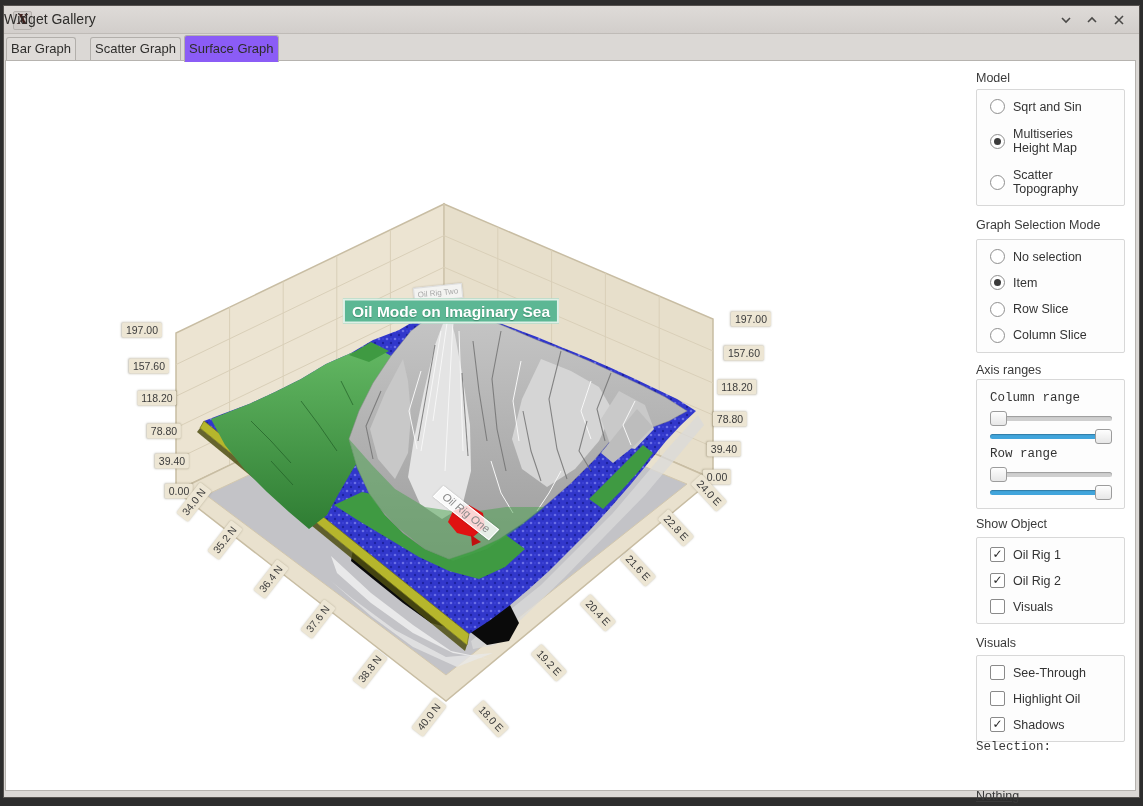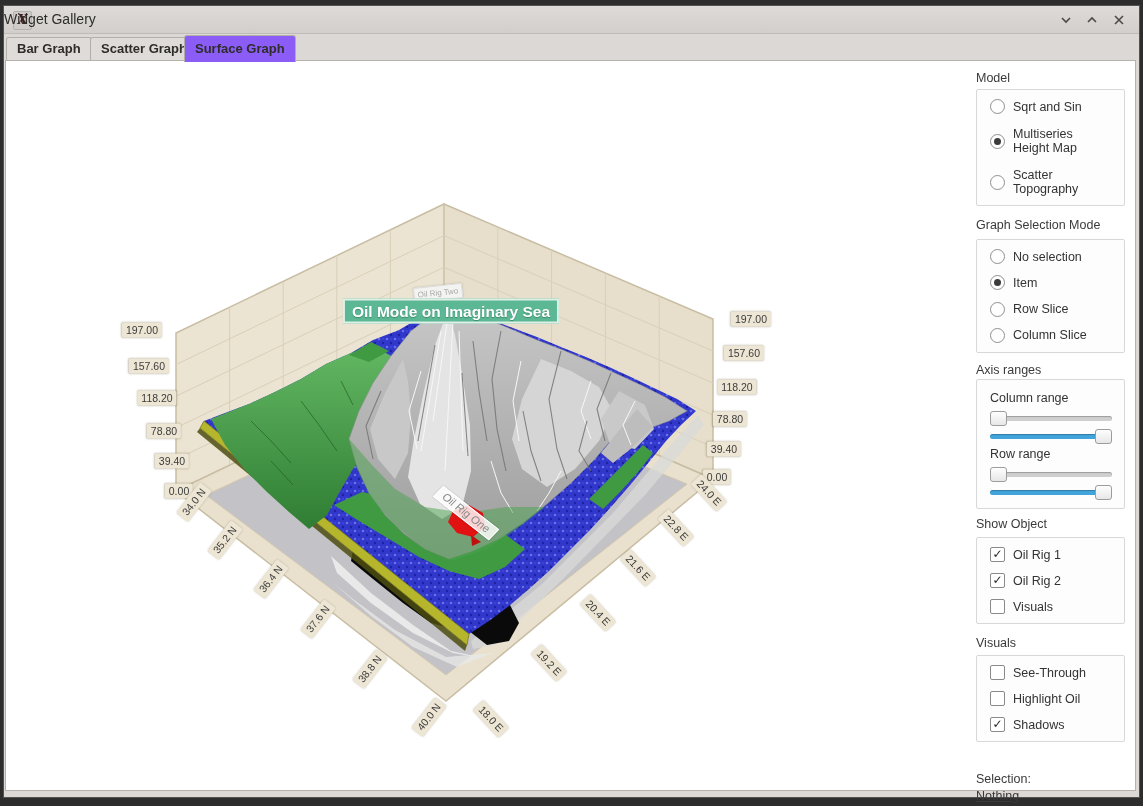--- a/index.html
+++ b/index.html
@@ -11,22 +11,22 @@
     background:linear-gradient(#deDBd8,#d2cecb);border-bottom:1px solid #bfbbb7;}
   .titlebar .title{position:absolute;left:0;right:0;top:0;line-height:27px;text-align:left;
     font-size:14px;color:#2e2d2b;}
   .app-icon{position:absolute;left:9px;top:5px;width:17px;height:17px;background:#cfcbc8;
     border:1px solid #b4b0ac;border-radius:2px;text-align:center;line-height:16px;
     font-family:"DejaVu Serif",serif;font-style:italic;font-weight:bold;font-size:13px;color:#40201c;}
   .winbtn{position:absolute;top:6px;width:18px;height:16px;cursor:default;}
   .winbtn svg{display:block;margin:2px auto;}
   
   .tabbar{position:absolute;left:0;top:27px;right:0;height:27px;}
-  .tab{position:absolute;top:4px;height:22px;line-height:22px;padding:0 10px;font-size:13px;color:#2e2d2b;
-    background:#deDBd8;border:1px solid #b2afab;border-bottom:none;border-radius:3px 3px 0 0;z-index:1;font-weight:bold;}
+  .tab{position:absolute;top:4px;height:22px;line-height:22px;padding:0 4px;font-size:13px;color:#2e2d2b;
+    background:#deDBd8;border:1px solid #b2afab;border-bottom:none;border-radius:3px 3px 0 0;z-index:1;}
   .tab.active{top:2px;height:26px;line-height:25px;background:#8b5cf6;z-index:3;}
   
   .pane{position:absolute;left:1px;top:54px;width:1131px;height:731px;background:#ffffff;
     border:1px solid #b6b3af;box-sizing:border-box;z-index:2;}
   .scene-wrap{position:absolute;left:0;top:0;width:965px;height:731px;}
   .scene{position:absolute;left:0;top:0;}
   
   .pill{position:absolute;transform:translate(-50%,-50%) rotate(var(--rot,0deg));
     background:#ede6d4;color:#3c3c3c;font-size:10.5px;line-height:13px;padding:1px 4px;border-radius:2px;
     box-shadow:0 0 2px rgba(90,80,50,.35);white-space:nowrap;z-index:4;}
@@ -277,21 +277,21 @@
           <span class="radio"></span>
           <span class="opt-label">Row Slice</span>
         </div>
         <div class="opt-row">
           <span class="radio"></span>
           <span class="opt-label">Column Slice</span>
         </div>
       </div>
 
       <div class="section-label" style="top:302px;">Axis ranges</div>
-      <div class="groupbox" style="top:318px;height:130px;justify-content:flex-start;">
+      <div class="groupbox" style="top:318px;height:130px;justify-content:flex-start;font-family:Liberation Mono, monospace;">
         <div class="range-label">Column range</div>
         <div class="slider">
           <div class="track"></div>
           <div class="handle" style="left:0;"></div>
         </div>
         <div class="slider">
           <div class="track blue"></div>
           <div class="handle" style="right:0;"></div>
         </div>
         <div class="range-label" style="margin-top:4px;">Row range</div>
@@ -330,18 +330,18 @@
         <div class="opt-row">
           <span class="checkbox"></span>
           <span class="opt-label">Highlight Oil</span>
         </div>
         <div class="opt-row">
           <span class="checkbox">✓</span>
           <span class="opt-label">Shadows</span>
         </div>
       </div>
 
-      <div class="status-line" style="top:711px;">Selection:</div>
+      <div class="status-line" style="top:679px;font-family:Liberation Mono, monospace;">Selection:</div>
       <div class="status-line" style="top:728px;text-decoration:underline;">Nothing</div>
     </div>
 
   </div>
 </div>
 
 </body></html>

